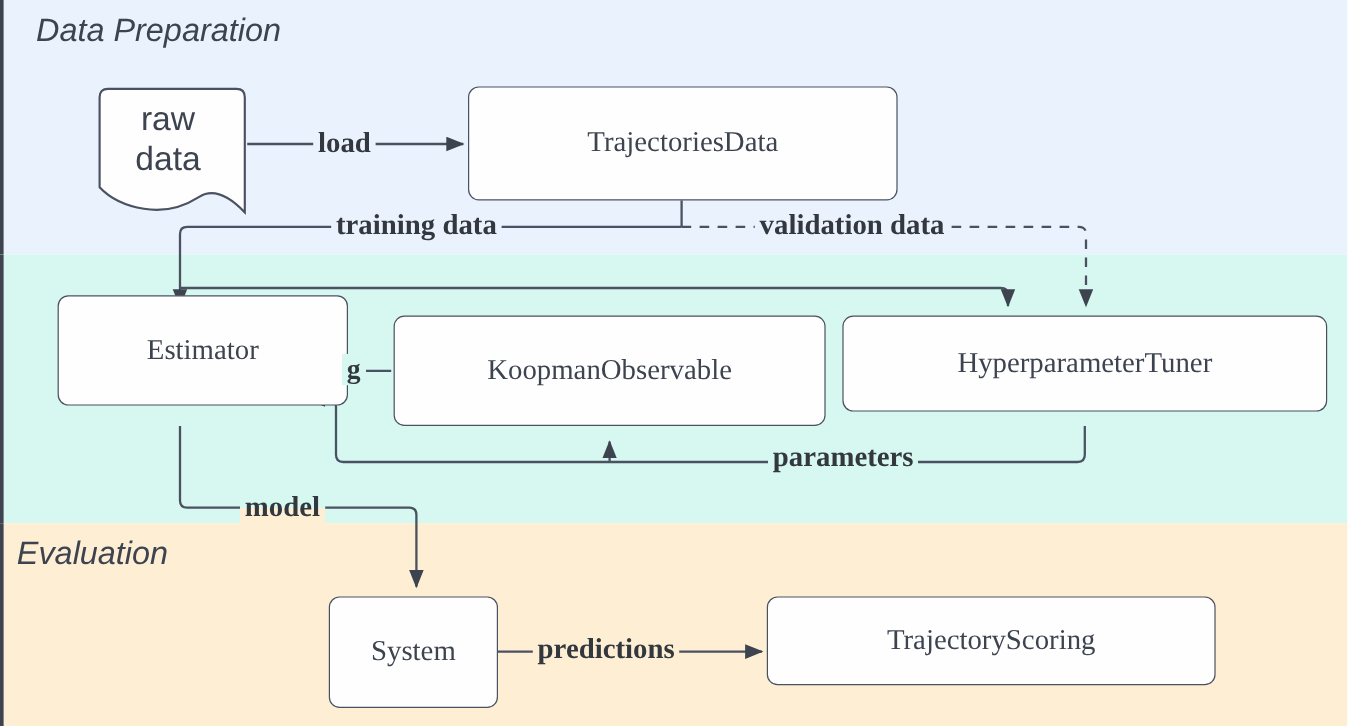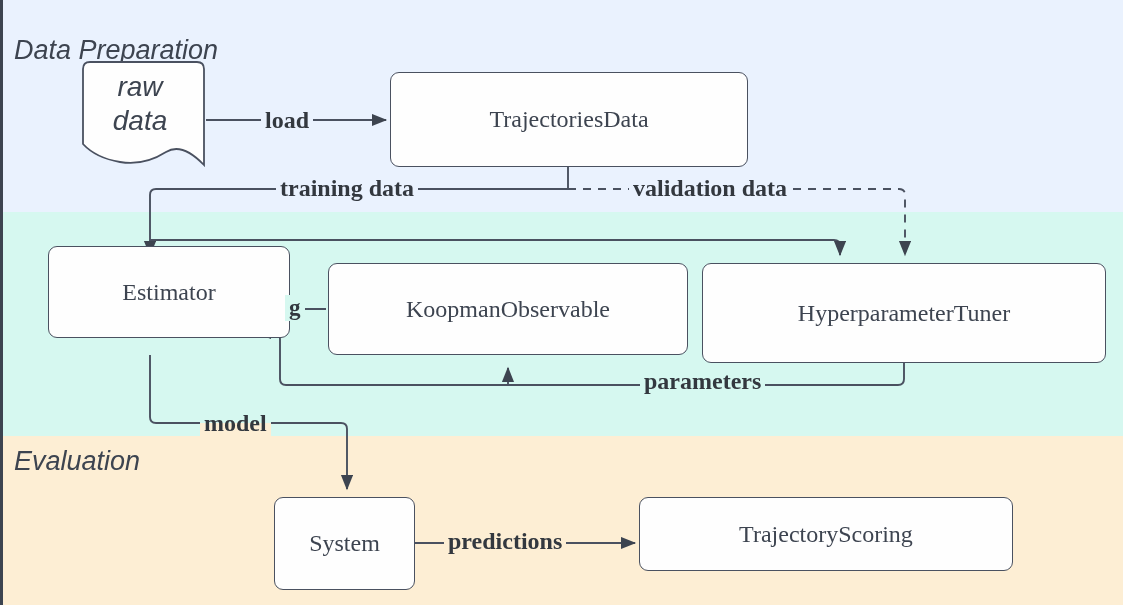--- a/index.html
+++ b/index.html
@@ -27,21 +27,21 @@
   #band-eval   { top: 436px; height: 169px; background: #fdeed4; }
 
   .band-label {
     position: absolute;
     font-style: italic;
     font-size: 27px;
     color: #3d4450;
     font-family: "Liberation Sans", sans-serif;
     white-space: nowrap;
   }
-  #label-prep  { left: 14px; top: 10px; margin-top: 25px; }
+  #label-prep  { left: 30px; top: 10px; }
   #label-train { left: 14px; top: 223px; }
   #label-eval  { left: 14px; top: 446px; }
 
   svg#edges {
     position: absolute;
     left: 0; top: 0;
     width: 1123px;
     height: 605px;
     pointer-events: none;
   }
@@ -57,29 +57,29 @@
     justify-content: center;
     color: #3d4450;
     font-family: Liberation Serif, serif;
     font-size: 24px;
     letter-spacing: 0px;
     white-space: nowrap;
   }
   #node-trajectoriesdata { left: 390px; top: 72px;  width: 358px; height: 95px; }
   #node-estimator        { left: 48px;  top: 246px; width: 242px; height: 92px; }
   #node-koopman          { left: 328px; top: 263px; width: 360px; height: 92px; }
-  #node-tuner            { left: 702px; top: 263px; width: 404px; height: 100px; }
+  #node-tuner            { left: 702px; top: 263px; width: 404px; height: 80px; }
   #node-system           { left: 274px; top: 497px; width: 141px; height: 93px; }
   #node-scoring          { left: 639px; top: 497px; width: 374px; height: 74px; }
 
   
   #node-rawdata {
     position: absolute;
-    left: 74px; top: 60px;
-    width: 132px; height: 107px; font-style: italic;
+    left: 74px; top: 72px;
+    width: 132px; height: 107px;
   }
   #node-rawdata .doc-shape {
     position: absolute;
     left: 0; top: 0;
     width: 132px; height: 107px;
   }
   #node-rawdata .doc-text {
     position: absolute;
     left: 0; top: 0;
     width: 132px; height: 88px;

